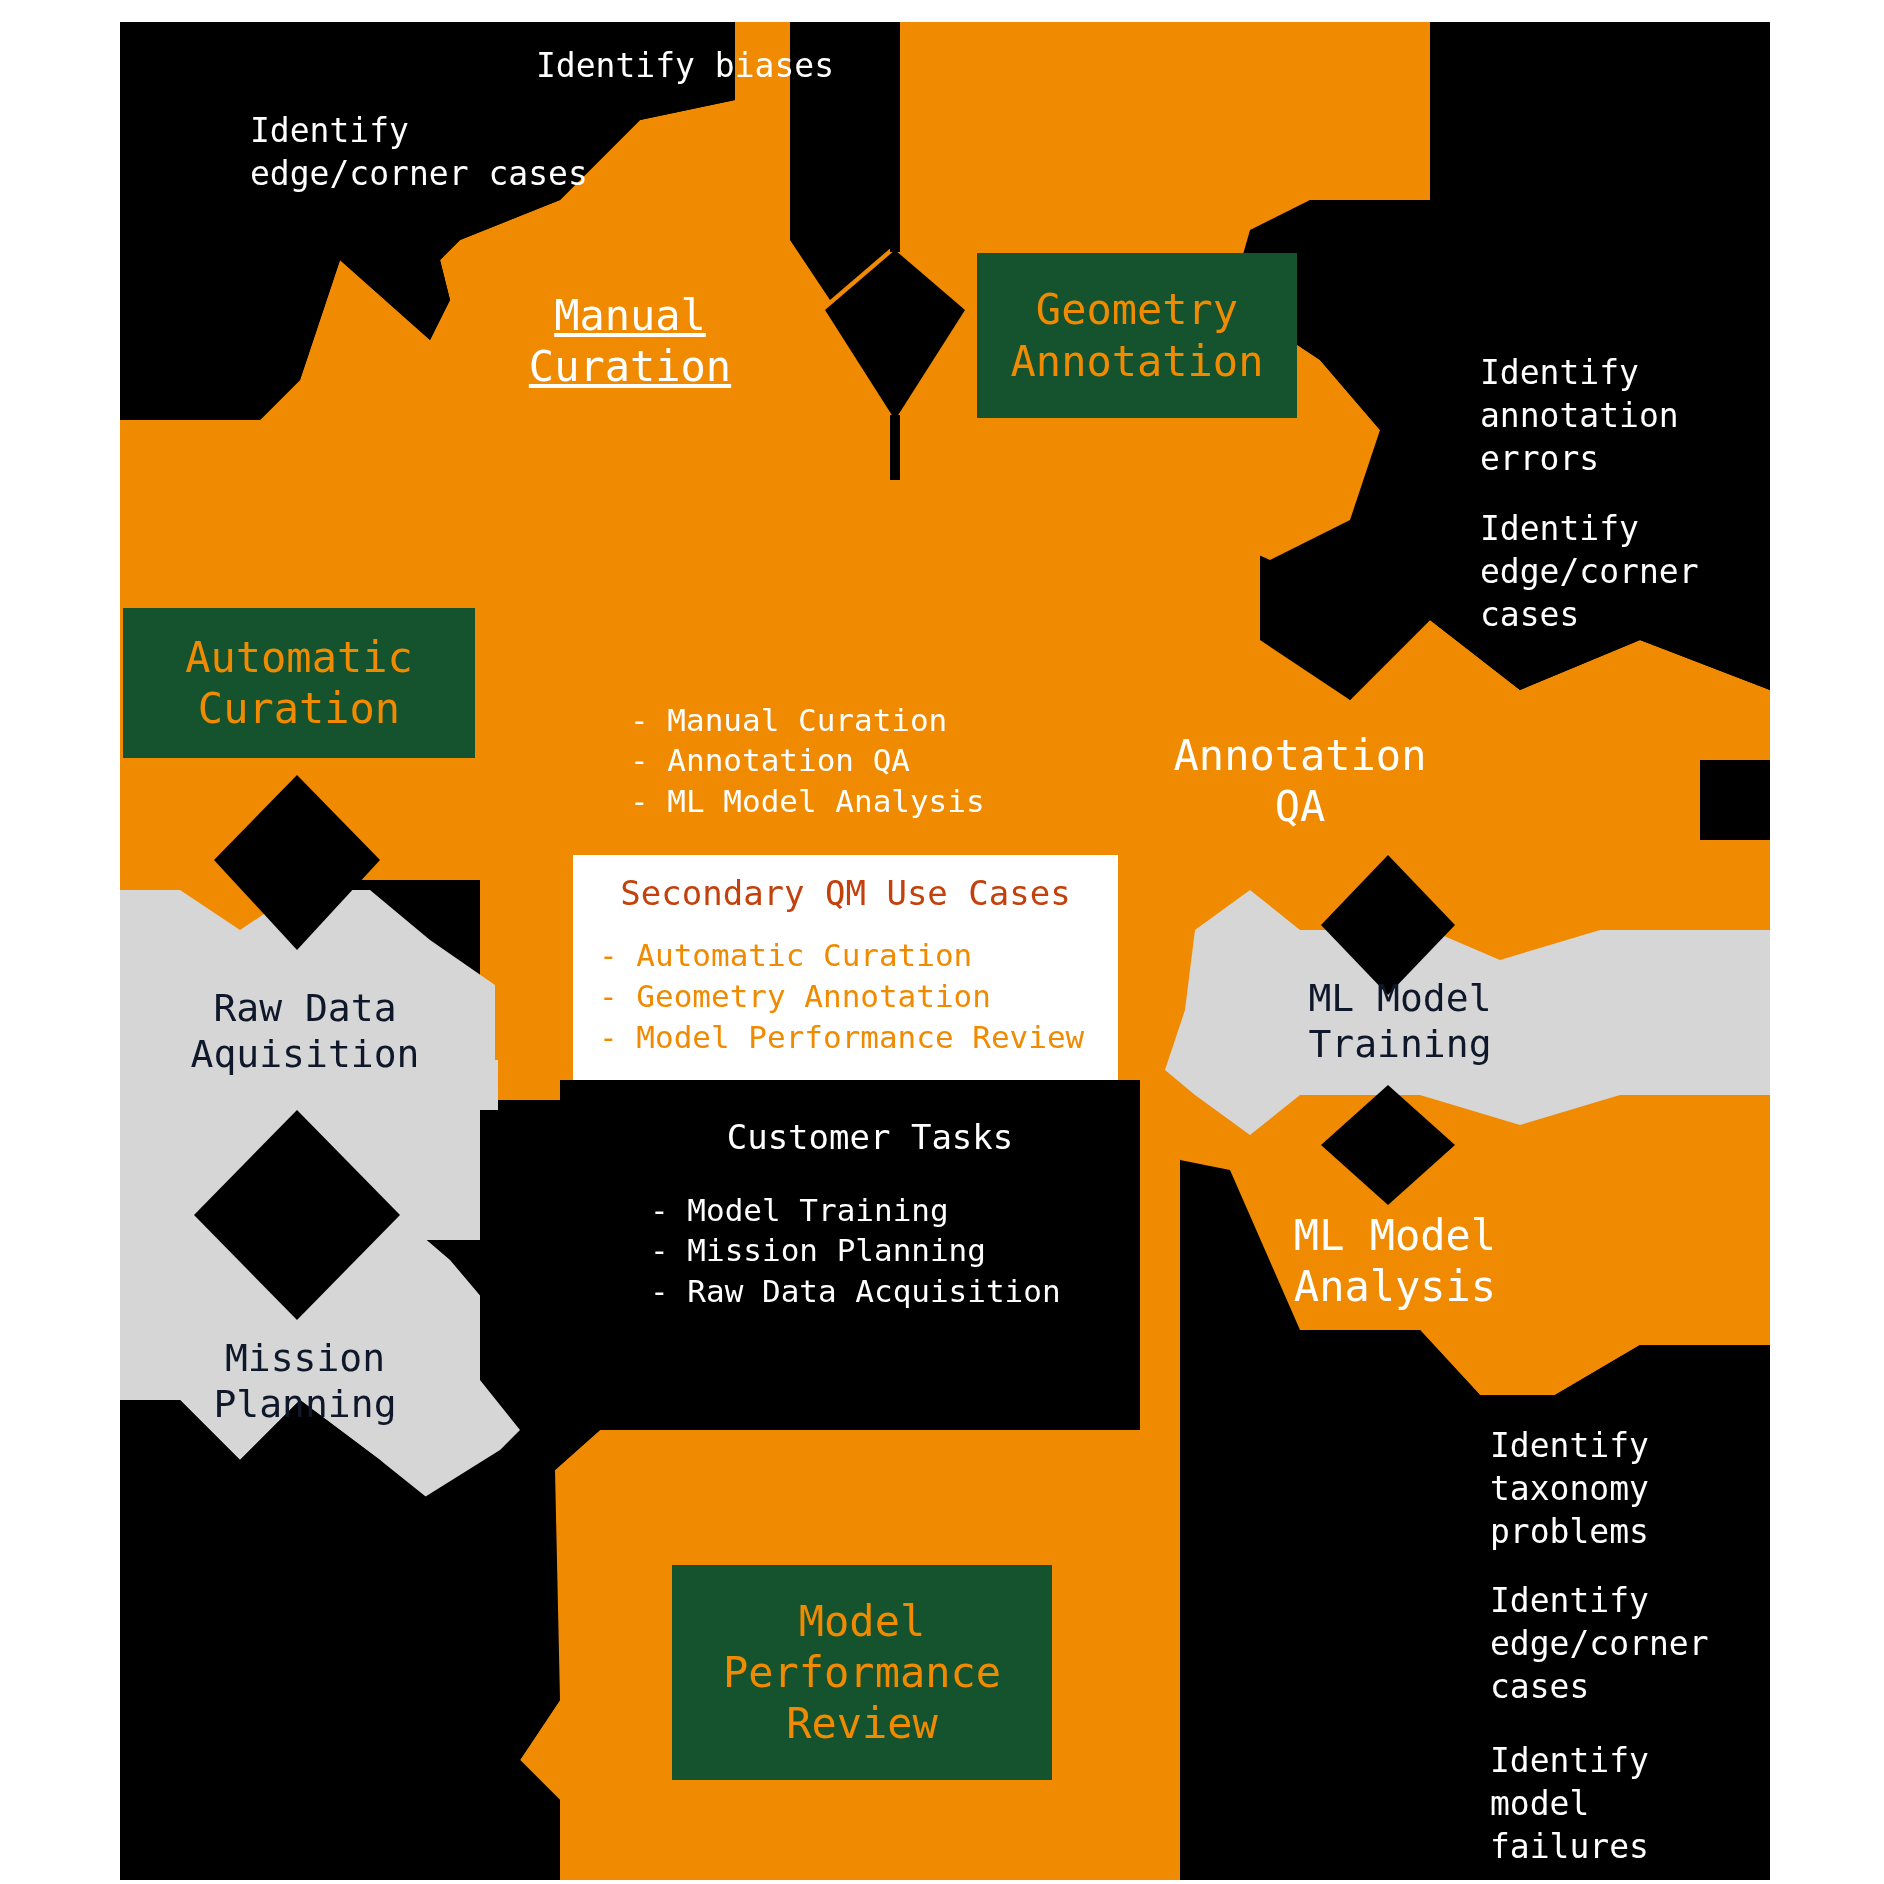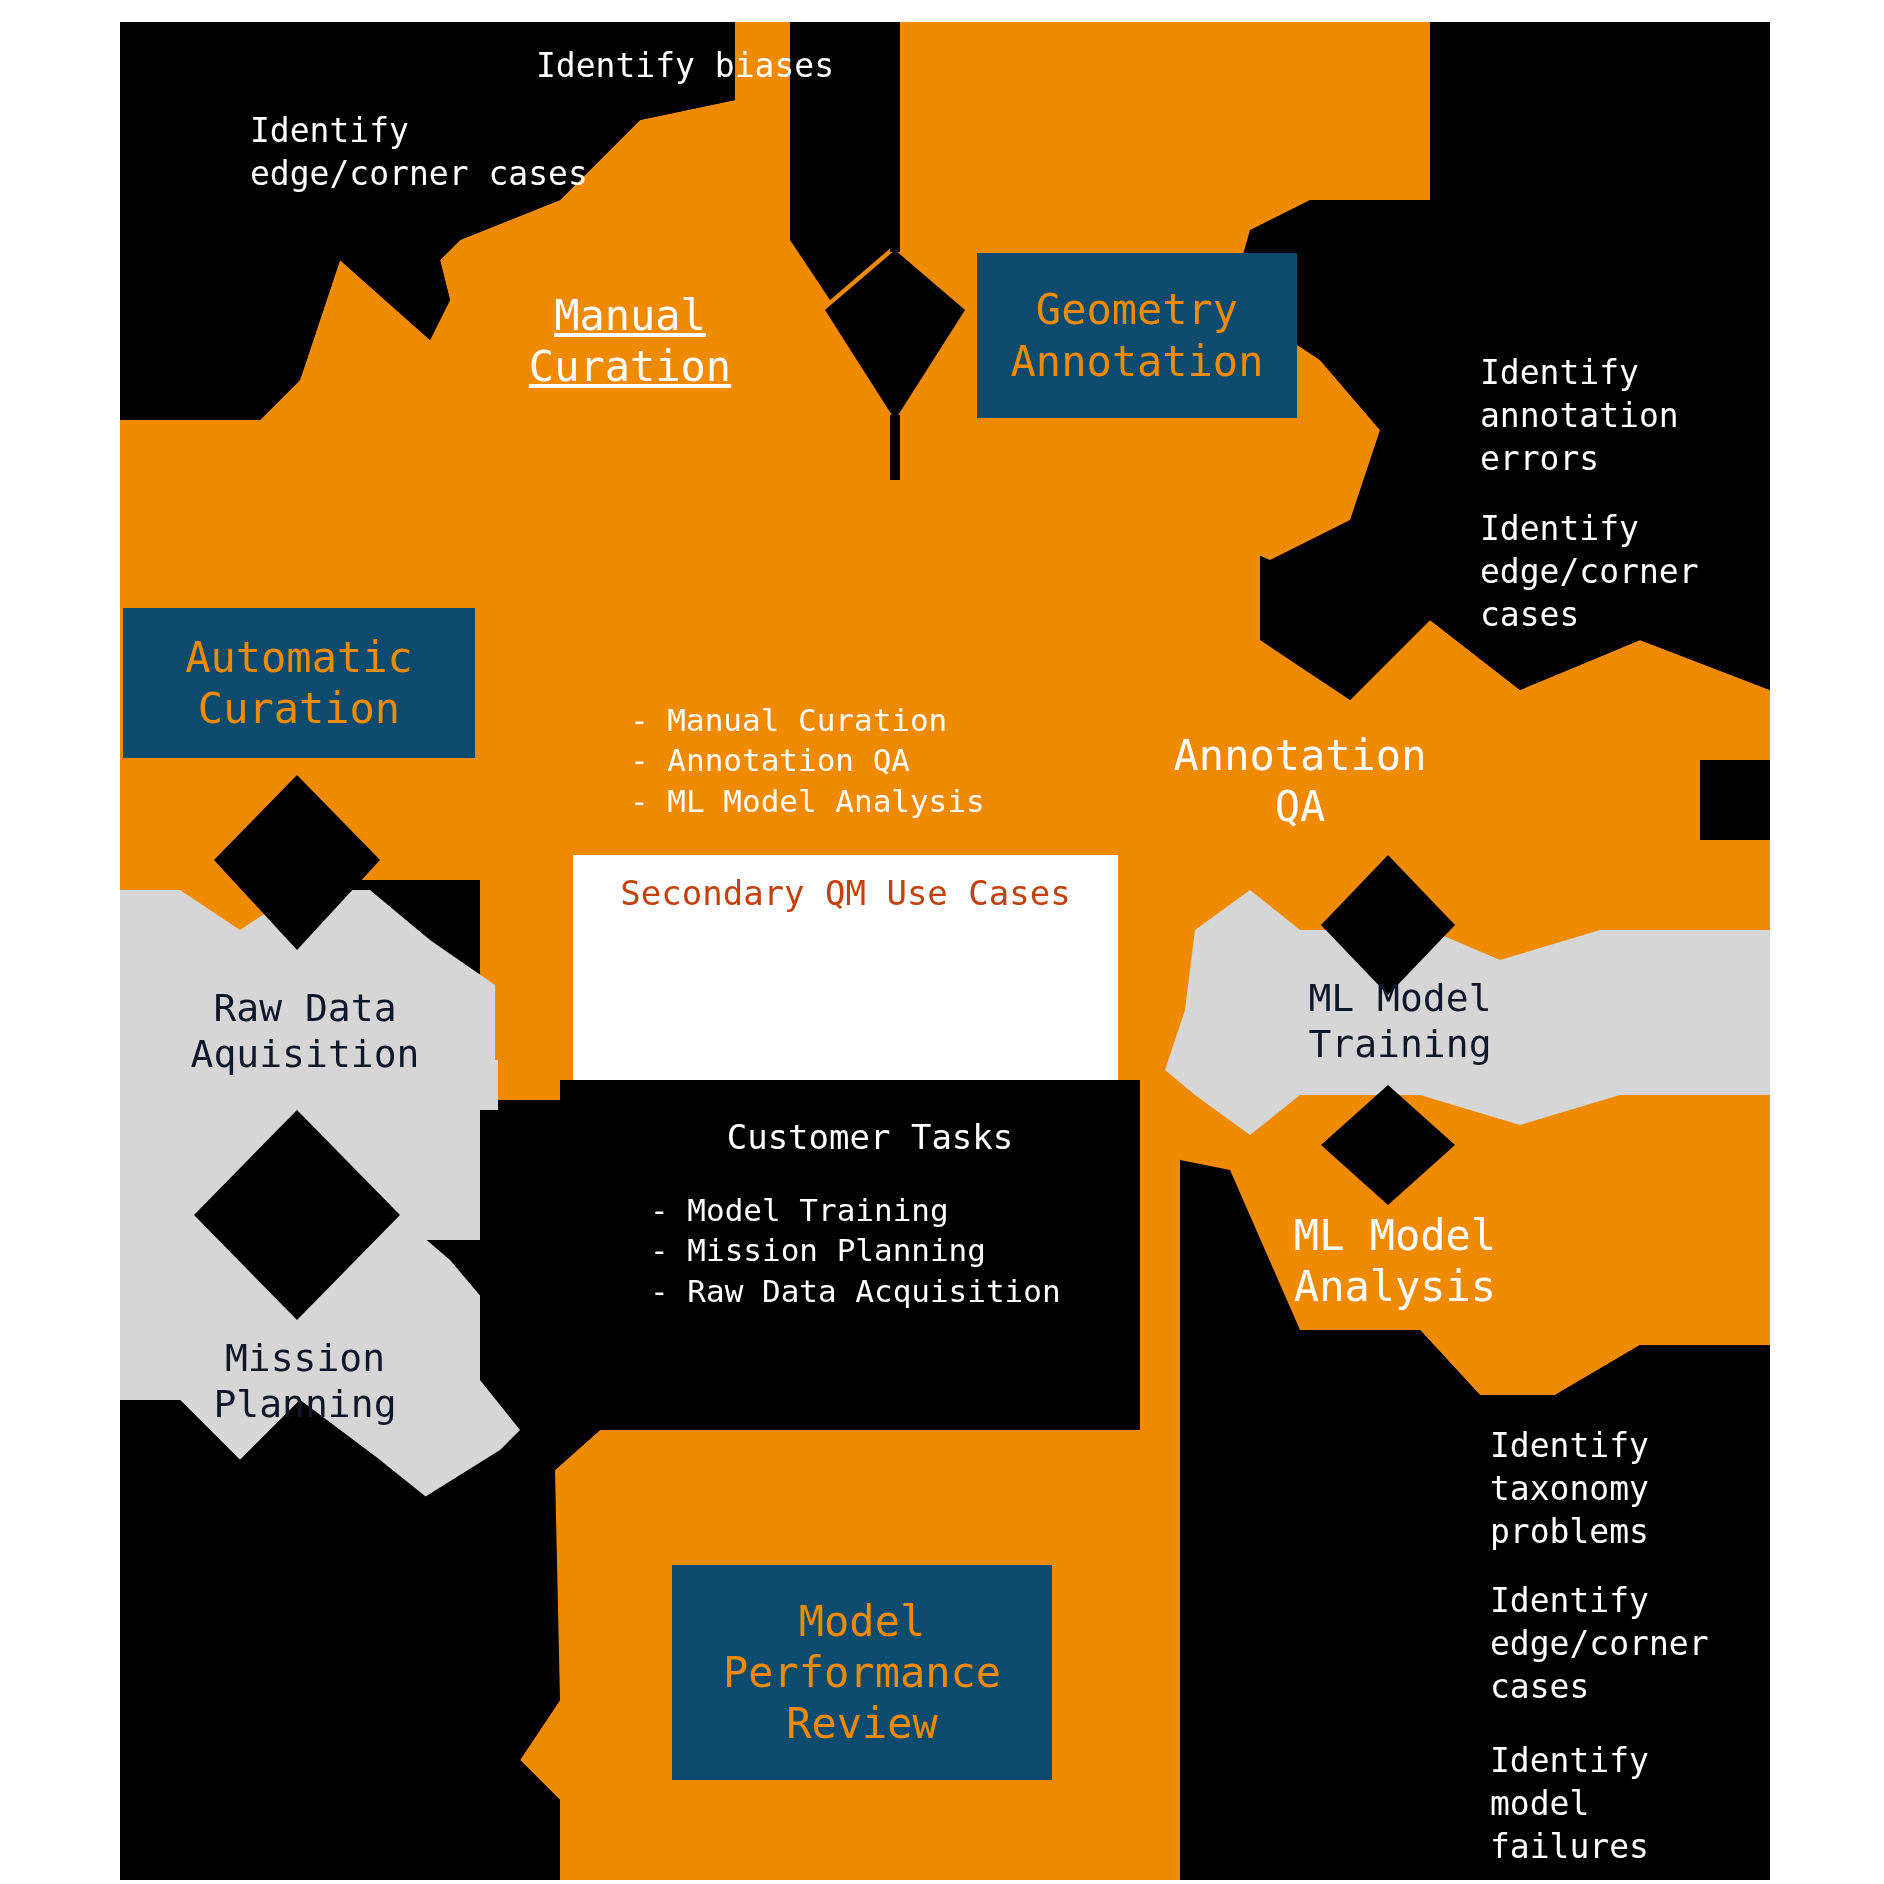--- a/index.html
+++ b/index.html
@@ -3,21 +3,21 @@
 <meta charset="utf-8">
 <style>
   html,body{margin:0;padding:0;background:#ffffff;}
   body{font-family:"DejaVu Sans Mono", monospace;}
   #stage{position:relative;width:1884px;height:1884px;background:#ffffff;overflow:hidden;}
   #canvas{position:absolute;left:0;top:0;width:1884px;height:1884px;}
   .lbl{position:absolute;text-align:center;line-height:1.22;white-space:pre-line;}
   .mono{font-family:"DejaVu Sans Mono", monospace;}
   .white{color:#ffffff;}
   .black{color:#0f172a;}
-  .wbox{position:absolute;background:#0c4a6e;display:flex;align-items:center;justify-content:center;text-align:center;}
+  .wbox{position:absolute;background:#14532d;display:flex;align-items:center;justify-content:center;text-align:center;}
   .wbox .t{white-space:pre-line;line-height:1.22;color:#F08A00;font-family:"DejaVu Sans Mono", monospace;}
   .txtblock{position:absolute;white-space:pre-line;line-height:1.30;}
   .secbox{position:absolute;background:#ffffff;padding:18px 26px 22px 26px;box-sizing:border-box;}
   .secbox .h{color:#c2410c;text-align:center;white-space:pre-line;}
   .secbox .b{color:#F08A00;text-align:left;white-space:pre-line;}
 </style>
 </head>
 <body>
 
 <div id="stage">
@@ -203,20 +203,23 @@
 
   <div class="txtblock mono white" style="left:630px;top:700px;width:560px;font-size:31px;text-align:left;">- Manual Curation
 - Annotation QA
 - ML Model Analysis</div>
 
   <div class="lbl mono white" style="left:1110px;top:730px;width:380px;font-size:42px;">Annotation
 QA</div>
 
   <div class="secbox" style="left:573px;top:855px;width:545px;height:225px;">
     <span class="h mono" style="font-size:34px;display:block;margin-bottom:22px;">Secondary QM Use Cases</span>
+    <span class="b mono" style="font-size:31px;display:block;line-height:1.32;">- Automatic Curation
+- Geometry Annotation
+- Model Performance Review</span>
   </div>
 
   <div class="lbl mono black" style="left:150px;top:985px;width:310px;font-size:38px;">Raw Data
 Aquisition</div>
 
   <div class="lbl mono black" style="left:1255px;top:975px;width:290px;font-size:38px;">ML Model
 Training</div>
 
   <div class="txtblock mono white" style="left:590px;top:1115px;width:560px;font-size:34px;text-align:center;">Customer Tasks</div>
   <div class="txtblock mono white" style="left:650px;top:1190px;width:560px;font-size:31px;text-align:left;">- Model Training

